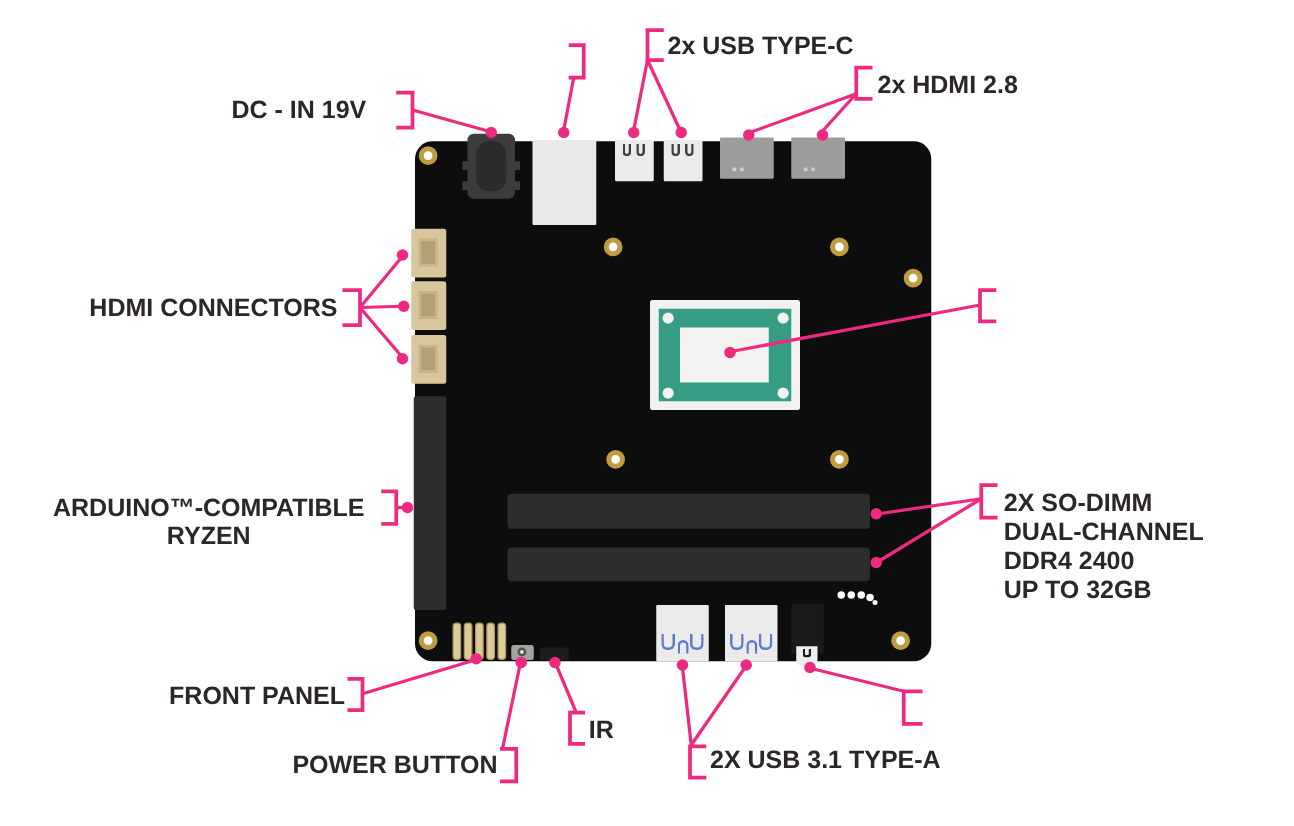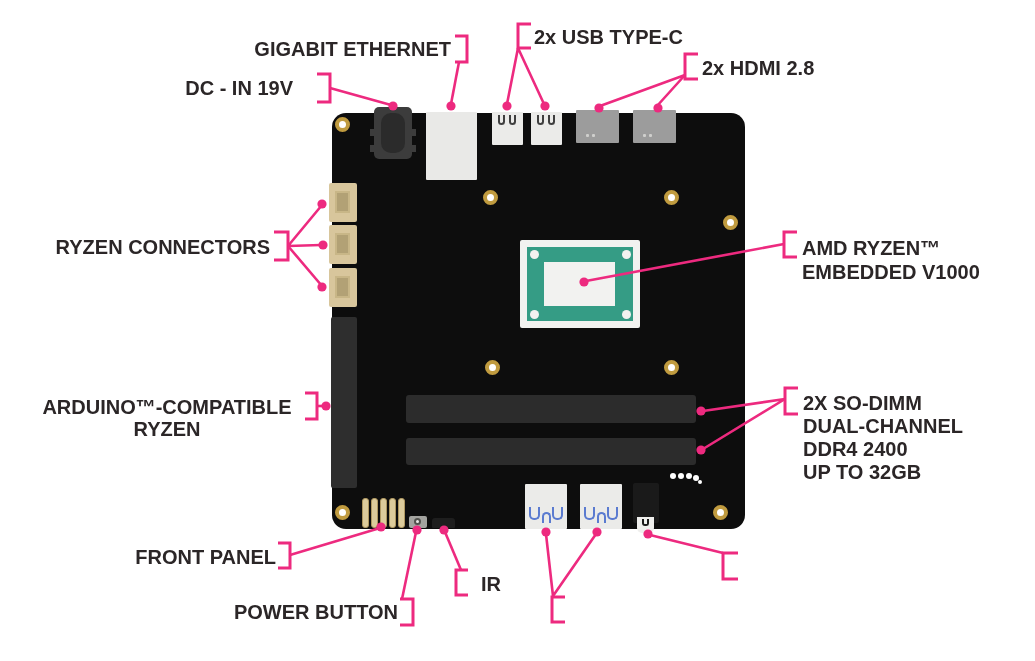--- a/index.html
+++ b/index.html
@@ -225,30 +225,28 @@
       <circle cx="546" cy="532" r="4.6"></circle>
         <circle cx="597" cy="532" r="4.6"></circle>
     </g>
     <g>
       <path class="br" d="M738 553 H723 V579 H738"></path>
         <path class="ln" d="M723 553 L650 535"></path>
         <circle cx="648" cy="534" r="4.6"></circle>
     </g>
   </svg>
 
-  <div class="lbl r" style="left:190px;top:38px;width:261px">GIGABIT ETHERNET</div>
   <div class="lbl r" style="left:92px;top:77px;width:201px">DC - IN 19V</div>
   <div class="lbl" style="left:534px;top:26px">2x USB TYPE-C</div>
   <div class="lbl" style="left:702px;top:57px">2x HDMI 2.8</div>
-  <div class="lbl r" style="left:28px;top:236px;width:242px">RYZEN CONNECTORS</div>
-  <div class="lbl" style="left:802px;top:236px;line-height:24px">AMD RYZEN™
-EMBEDDED V1000</div>
+  <div class="lbl r" style="left:28px;top:236px;width:242px">HDMI CONNECTORS</div>
   <div class="lbl c" style="left:27px;top:396px;width:280px;line-height:22px">ARDUINO™-COMPATIBLE
 RYZEN</div>
   <div class="lbl" style="left:803px;top:392px">2X SO-DIMM
 DUAL-CHANNEL
 DDR4 2400
 UP TO 32GB</div>
   <div class="lbl r" style="left:210px;top:601px;width:188px">POWER BUTTON</div>
   <div class="lbl r" style="left:120px;top:546px;width:156px">FRONT PANEL</div>
-  <div class="lbl" style="left:481px;top:573px">IR</div>
+  <div class="lbl" style="left:471px;top:573px">IR</div>
+  <div class="lbl" style="left:568px;top:597px">2X USB 3.1 TYPE-A</div>
 
 </div>
 
 </body></html>

